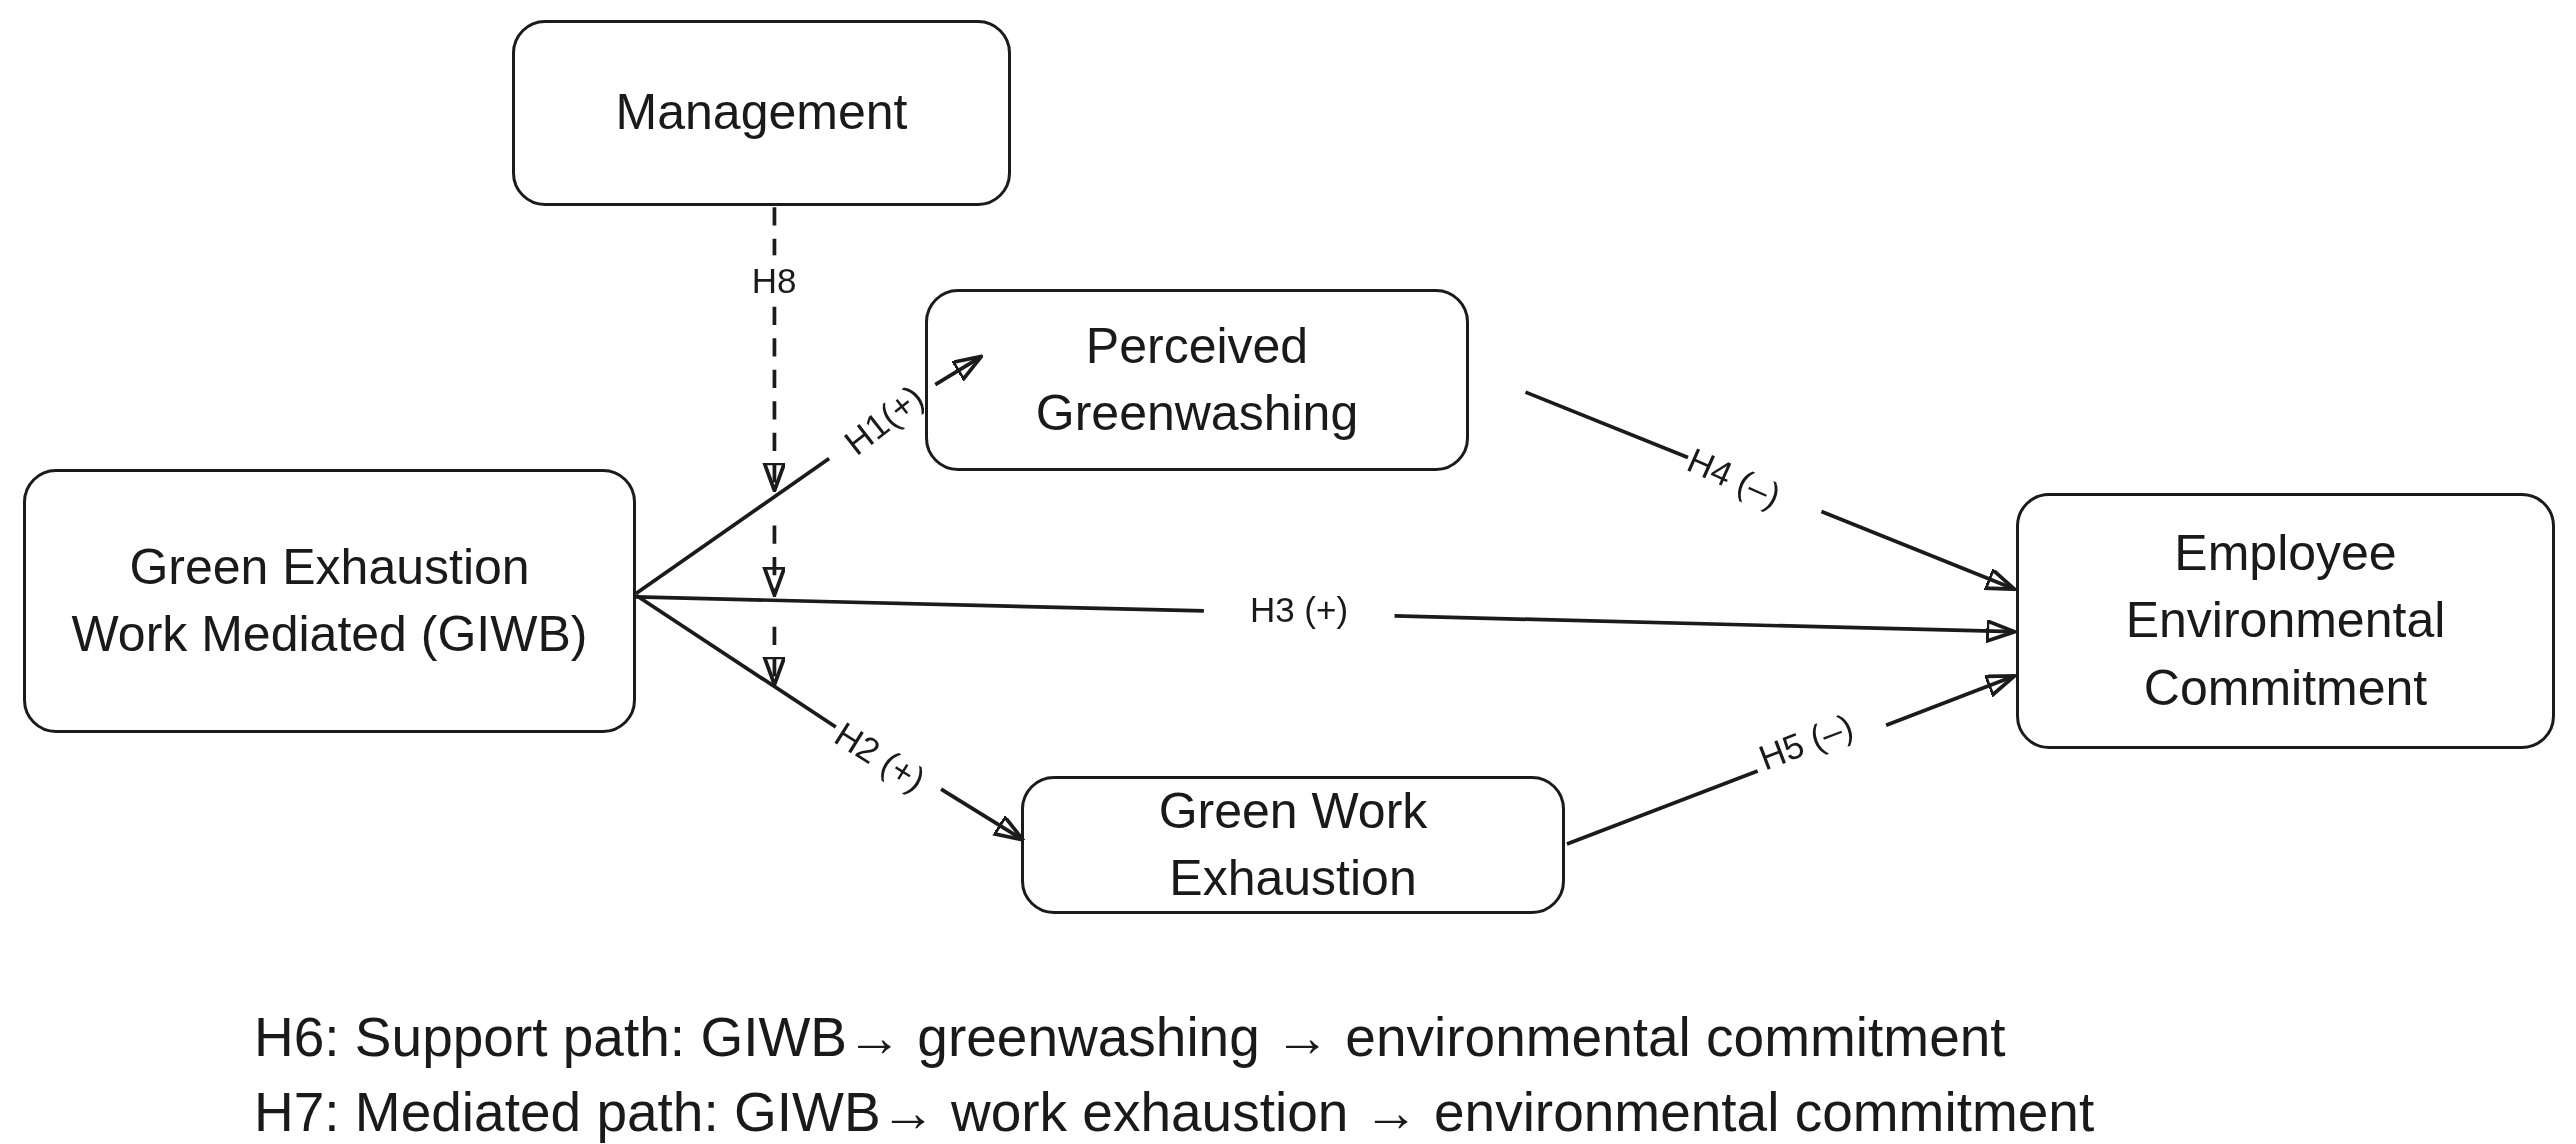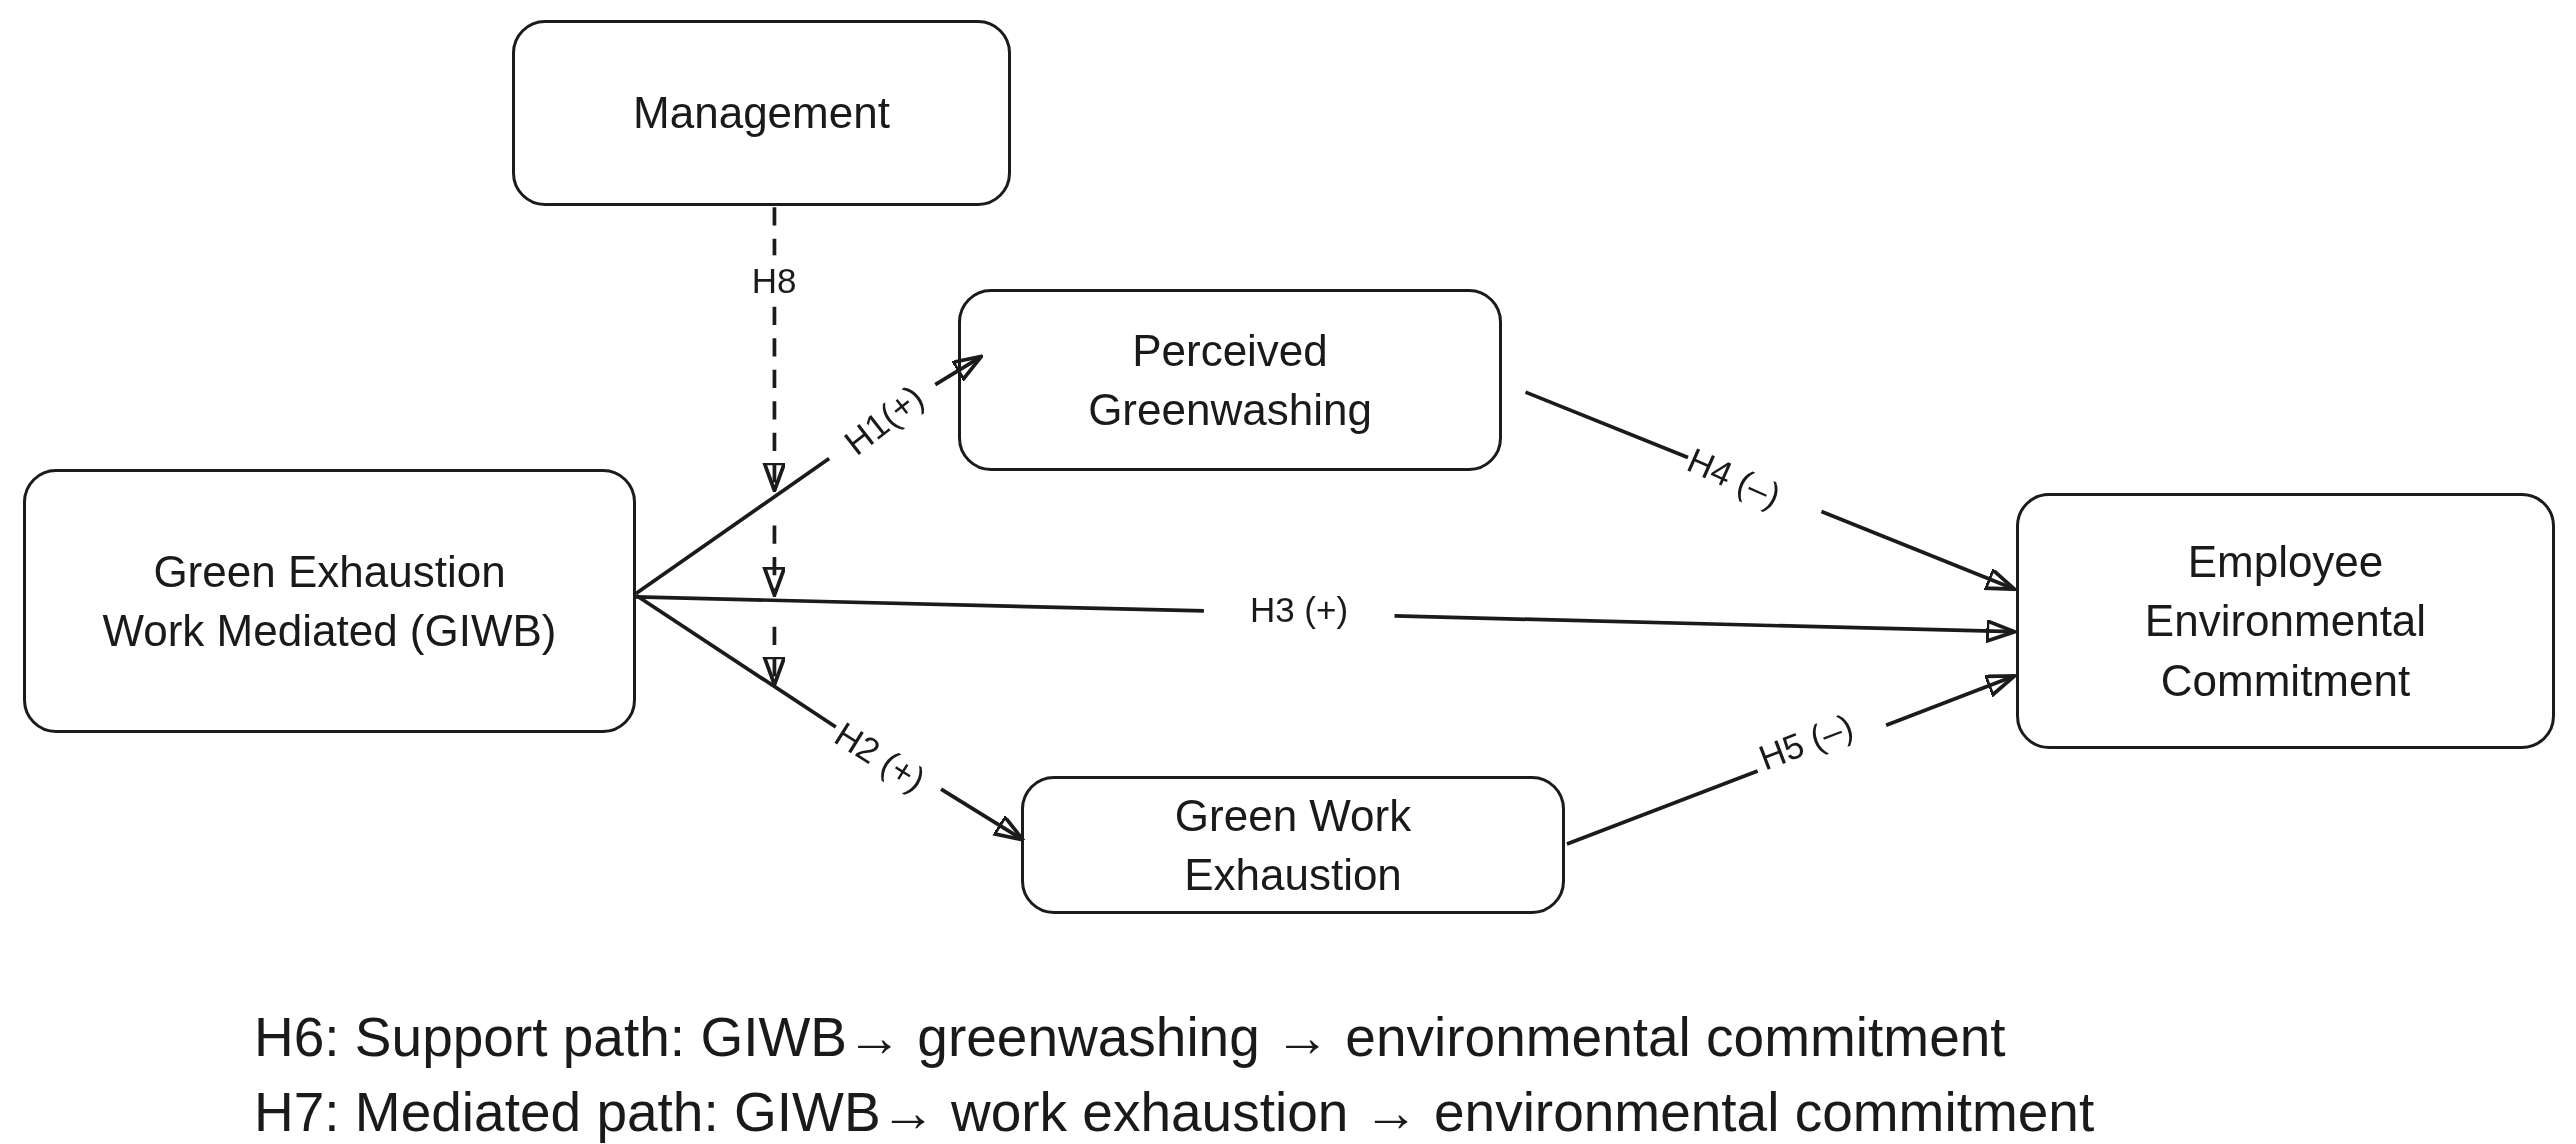--- a/index.html
+++ b/index.html
@@ -37,21 +37,21 @@
     position: absolute;
     box-sizing: border-box;
     background: #ffffff;
     border: 3.3px solid #1b1b1b;
     border-radius: 33px;
     display: flex;
     flex-direction: column;
     align-items: center;
     justify-content: center;
     text-align: center;
-    font-size: 44px;
+    font-size: 50px;
     line-height: 1.35;
     z-index: 1;
   }
   .plabel {
     position: absolute;
     font-size: 35px;
     white-space: nowrap;
     transform: translate(-50%, -50%) rotate(var(--r, 0deg));
     z-index: 4;
   }
@@ -95,21 +95,21 @@
     <path class="dashed" d="M934,250 L934,308"></path>
     <path class="dashed" d="M934,370 L934,590" marker-end="url(#ah)"></path>
     <path class="dashed" d="M934,634 L934,716" marker-end="url(#ah)"></path>
     <path class="dashed" d="M934,756 L934,824" marker-end="url(#ah)"></path>
   </svg>
 
   <div class="node" style="left:512px;top:20px;width:499px;height:186px">
     <span>Management</span>
   </div>
 
-  <div class="node" style="left:958px;top:289px;width:544px;height:182px">
+  <div class="node" style="left:925px;top:289px;width:544px;height:182px">
     <span>Perceived</span>
     <span>Greenwashing</span>
   </div>
 
   <div class="node" style="left:23px;top:469px;width:613px;height:264px">
     <span>Green Exhaustion</span>
     <span>Work Mediated (GIWB)</span>
   </div>
 
   <div class="node" style="left:1021px;top:776px;width:544px;height:138px">

